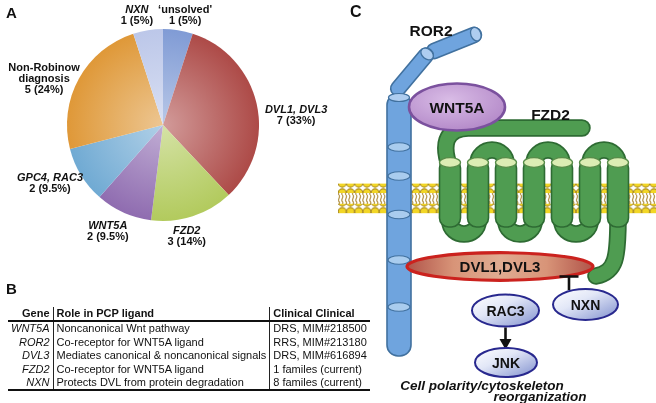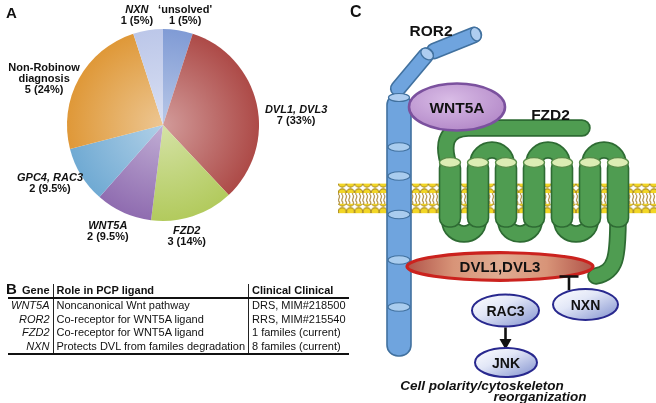--- a/index.html
+++ b/index.html
@@ -4,21 +4,21 @@
 <style>
   html,body{margin:0;padding:0;background:#ffffff;}
   #fig{position:relative;width:656px;height:403px;background:#ffffff;overflow:hidden;
        font-family:"Liberation Sans","DejaVu Sans",sans-serif;color:#111;}
   .panel-letter{position:absolute;font-size:15px;font-weight:bold;color:#111;}
   #panelA-letter{left:6px;top:4px;}
   #panelB-letter{left:6px;top:280px;}
   #pie-svg{position:absolute;left:0;top:0;}
   #panelC-svg{position:absolute;left:330px;top:0;}
   
-  #panelB-table{position:absolute;left:8px;top:284px;border-collapse:collapse;
+  #panelB-table{position:absolute;left:8px;top:307px;border-collapse:collapse;
                 font-size:11px;line-height:13.4px;color:#111;
                 border-bottom:2.6px solid #111;}
   #panelB-table th{font-weight:bold;border-bottom:2.6px solid #111;padding:0 3px;white-space:nowrap;}
   #panelB-table td{padding:0 3px;white-space:nowrap;}
   #panelB-table th.col-role,#panelB-table td.col-role,
   #panelB-table th.col-evid,#panelB-table td.col-evid{border-left:1.3px solid #222;}
   #panelB-table th.col-gene,#panelB-table td.col-gene{text-align:right;}
   #panelB-table td.col-gene{font-style:italic;}
   #panelB-table th.col-role,#panelB-table td.col-role,
   #panelB-table th.col-evid,#panelB-table td.col-evid{text-align:left;}
@@ -105,30 +105,35 @@
       </thead>
     <tbody id="tbl-body">
         <tr>
           <td class="col-gene">WNT5A</td>
           <td class="col-role">Noncanonical Wnt pathway</td>
           <td class="col-evid">DRS, MIM#218500</td>
         </tr>
         <tr>
           <td class="col-gene">ROR2</td>
           <td class="col-role">Co-receptor for WNT5A ligand</td>
-          <td class="col-evid">RRS, MIM#215540</td>
+          <td class="col-evid">RRS, MIM#213180</td>
+        </tr>
+        <tr>
+          <td class="col-gene">DVL3</td>
+          <td class="col-role">Mediates canonical &amp; noncanonical signals</td>
+          <td class="col-evid">DRS, MIM#616894</td>
         </tr>
         <tr>
           <td class="col-gene">FZD2</td>
           <td class="col-role">Co-receptor for WNT5A ligand</td>
           <td class="col-evid">1 familes (current)</td>
         </tr>
         <tr>
           <td class="col-gene">NXN</td>
-          <td class="col-role">Protects DVL from familes degradation</td>
+          <td class="col-role">Protects DVL from protein degradation</td>
           <td class="col-evid">8 familes (current)</td>
         </tr>
       </tbody>
   </table>
 
   <svg id="panelC-svg" width="326" height="403" viewBox="0 0 326 403">
     <defs>
       <linearGradient id="nodeGrad" x1="0" y1="0" x2="1" y2="1">
         <stop offset="0" stop-color="#ffffff"></stop>
         <stop offset="0.4" stop-color="#e2e7f7"></stop>

